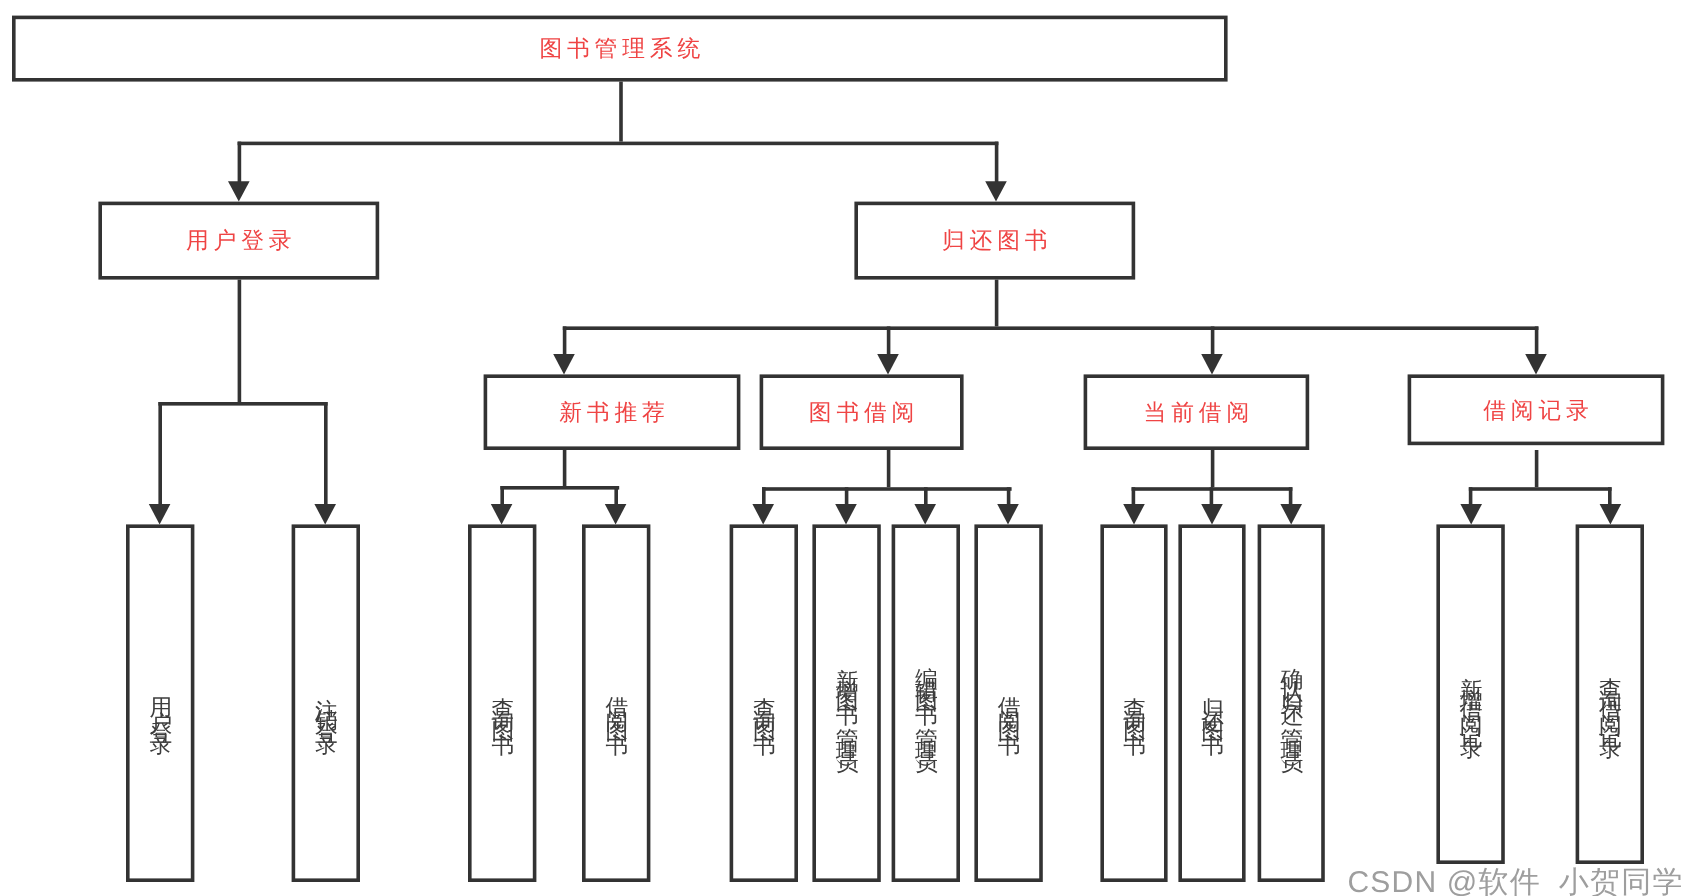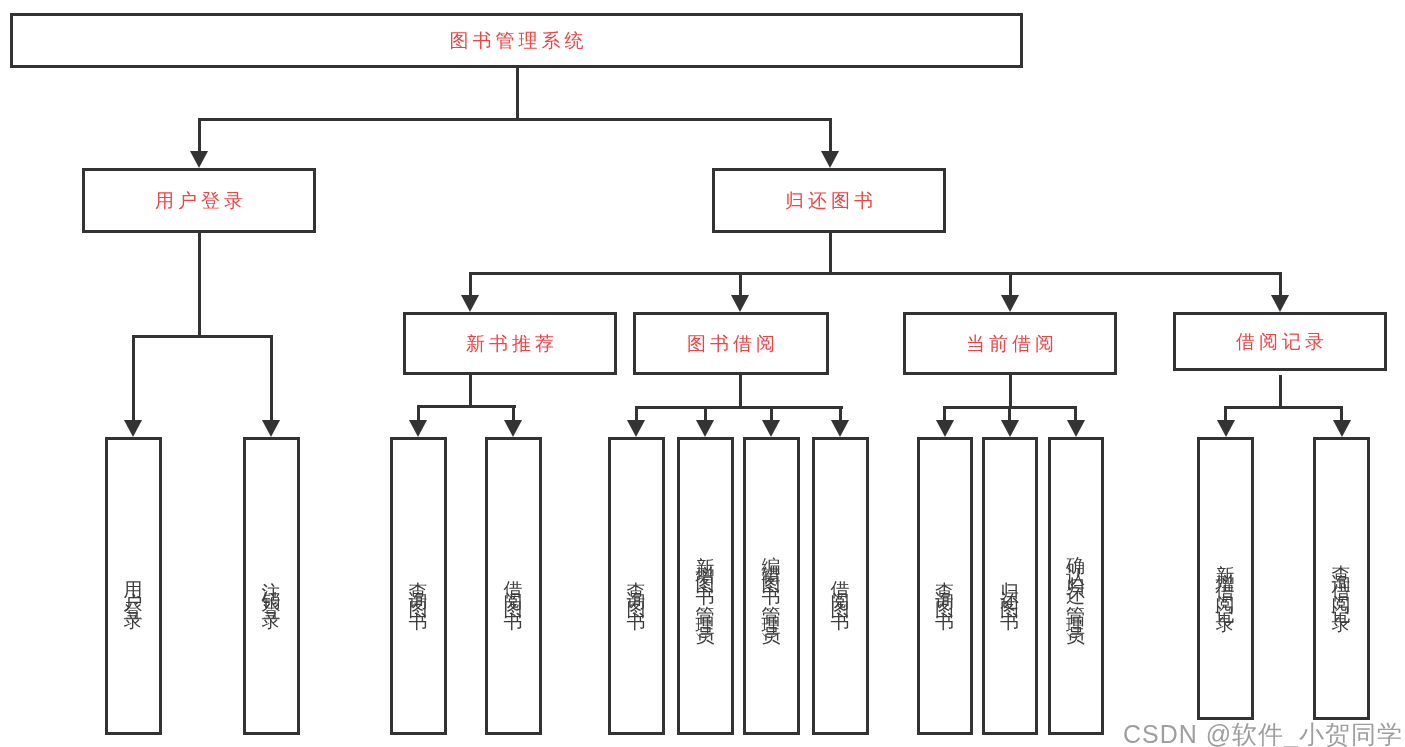--- a/index.html
+++ b/index.html
@@ -73,23 +73,23 @@
 <div id="canvas">
 
   <div class="hbox" style="left:10px; top:13px; width:1013px; height:55px;">图书管理系统</div>
 
   <div class="hbox" style="left:82px; top:168px; width:234px; height:65px;">用户登录</div>
 
   <div class="hbox" style="left:712px; top:168px; width:234px; height:65px;">归还图书</div>
 
   <div class="hbox" style="left:363px; top:312px; width:214px; height:63px;margin-left:40px;">新书推荐</div>
 
-  <div class="hbox" style="left:633px; top:312px; width:196px; height:63px;">图书借阅</div>
-
-  <div class="hbox" style="left:903px; top:312px; width:214px; height:63px;">当前借阅</div>
+  <div class="hbox" style="left:633px; top:312px; width:170px; height:63px;">图书借阅</div>
+
+  <div class="hbox" style="left:903px; top:312px; width:188px; height:63px;">当前借阅</div>
 
   <div class="hbox" style="left:1173px; top:312px; width:214px; height:59px;">借阅记录</div>
 
   <div class="leaf" style="left:105px; top:437px; width:57px; height:298px;">
     <span class="vtext">用户登录</span>
   </div>
 
   <div class="leaf" style="left:243px; top:437px; width:57px; height:298px;">
     <span class="vtext">注销登录</span>
   </div>

